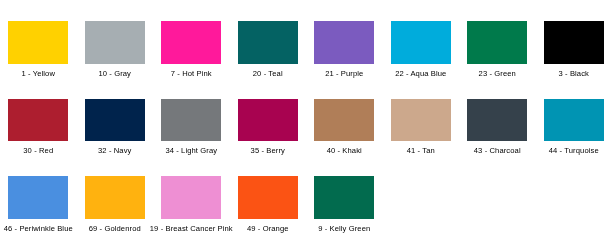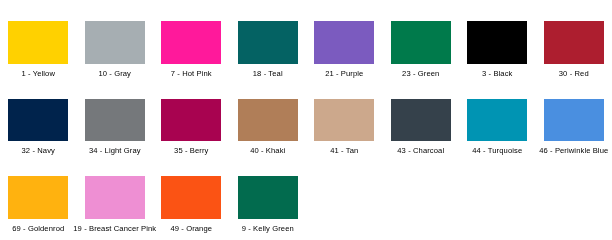--- a/index.html
+++ b/index.html
@@ -55,25 +55,29 @@
     <div class="swatch-cell">
       <span class="swatch-chip" style="background-color: rgb(166, 174, 178);"></span>
       <span class="swatch-label">10 - Gray</span>
     </div>
     <div class="swatch-cell">
       <span class="swatch-chip" style="background-color: rgb(255, 25, 155);"></span>
       <span class="swatch-label">7 - Hot Pink</span>
     </div>
     <div class="swatch-cell">
       <span class="swatch-chip" style="background-color: rgb(4, 98, 99);"></span>
-      <span class="swatch-label">18 - Teal</span>
+      <span class="swatch-label">20 - Teal</span>
     </div>
     <div class="swatch-cell">
       <span class="swatch-chip" style="background-color: rgb(123, 91, 191);"></span>
       <span class="swatch-label">21 - Purple</span>
+    </div>
+    <div class="swatch-cell">
+      <span class="swatch-chip" style="background-color: rgb(0, 172, 220);"></span>
+      <span class="swatch-label">22 - Aqua Blue</span>
     </div>
     <div class="swatch-cell">
       <span class="swatch-chip" style="background-color: rgb(0, 122, 75);"></span>
       <span class="swatch-label">23 - Green</span>
     </div>
     <div class="swatch-cell">
       <span class="swatch-chip" style="background-color: rgb(0, 0, 0);"></span>
       <span class="swatch-label">3 - Black</span>
     </div>
     <div class="swatch-cell">

